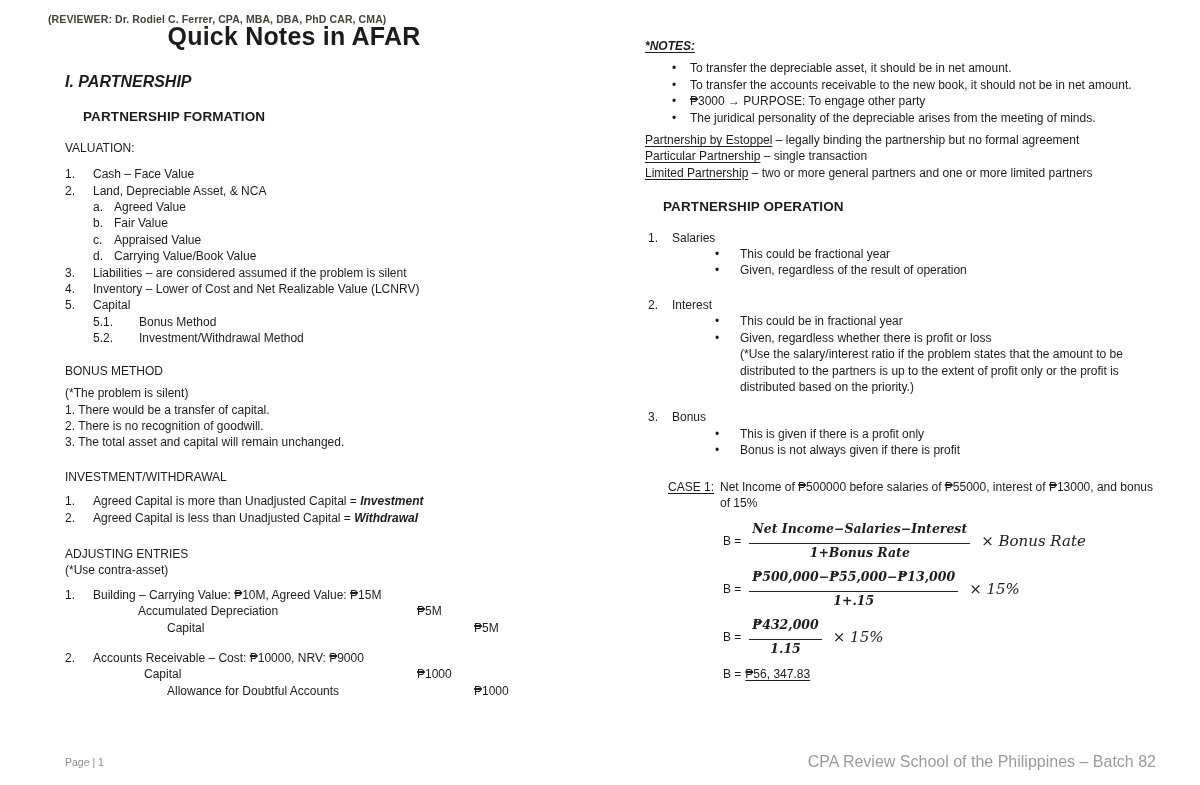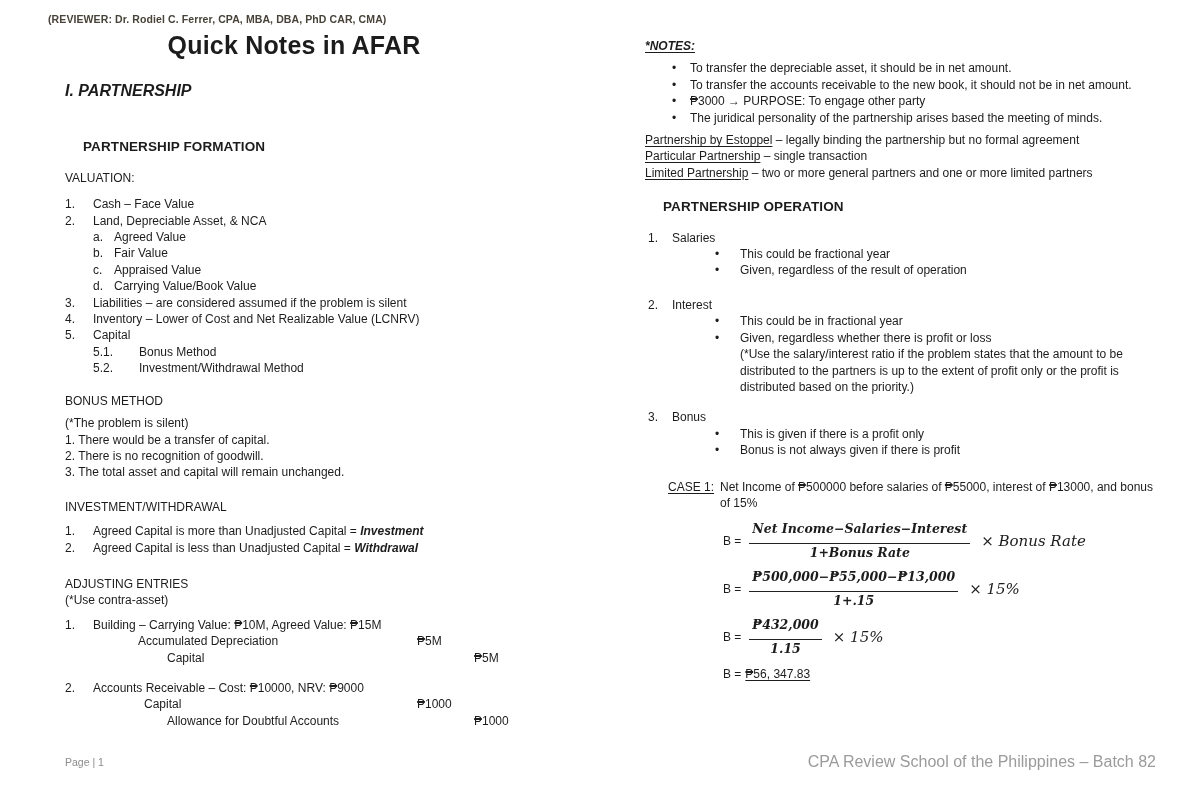--- a/index.html
+++ b/index.html
@@ -21,31 +21,31 @@
   }
   .footer-left {
     position:absolute; left:65px; bottom:15px;
     font-size:10.5px; color:#8c8c8c;
   }
   .footer-right {
     position:absolute; right:44px; bottom:15px;
     font-size:16px; color:#9b9b9b;margin-left:39px;
   }
 
-  .col { position:absolute; top:29px; }
+  .col { position:absolute; top:20px; }
   .col.left  { left:65px;  width:458px; }
   .col.right { left:645px; width:520px; top:38px; }
 
   .title {
     font-size:25px; font-weight:bold; text-align:center;
     line-height:32px; margin-bottom:22px; letter-spacing:0.2px;
   }
   .section-head {
     font-size:16px; font-weight:bold; font-style:italic;
-    margin-bottom:40px;
+    margin-bottom:19px;
   }
   .block-head { font-size:13.5px; font-weight:bold; margin-bottom:14px; letter-spacing:0.1px;padding-left:18px; }
   .plain { font-size:12px; }
   .mb10 { margin-bottom:10px; }
   .mt6  { margin-top:6px; }
   .mt8  { margin-top:8px; }
   .mt14 { margin-top:14px; }
   .mt16 { margin-top:16px; }
   .mt18 { margin-top:18px; }
   .mt20 { margin-top:20px; }
@@ -231,21 +231,21 @@
       <div class="bullet">
         <span class="bm">•</span>
         <span class="tx">To transfer the accounts receivable to the new book, it should not be in net amount.</span>
       </div>
       <div class="bullet">
         <span class="bm">•</span>
         <span class="tx">₱3000 → PURPOSE: To engage other party</span>
       </div>
       <div class="bullet">
         <span class="bm">•</span>
-        <span class="tx">The juridical personality of the partnership arises based the meeting of minds.</span>
+        <span class="tx">The juridical personality of the depreciable arises from the meeting of minds.</span>
       </div>
     </div>
 
     <div class="defs">
       <div class="def"><span class="u">Partnership by Estoppel</span><span> – legally binding the partnership but no formal agreement</span></div>
       <div class="def"><span class="u">Particular Partnership</span><span> – single transaction</span></div>
       <div class="def"><span class="u">Limited Partnership</span><span> – two or more general partners and one or more limited partners</span></div>
     </div>
 
     <div class="block-head mt18">PARTNERSHIP OPERATION</div>

